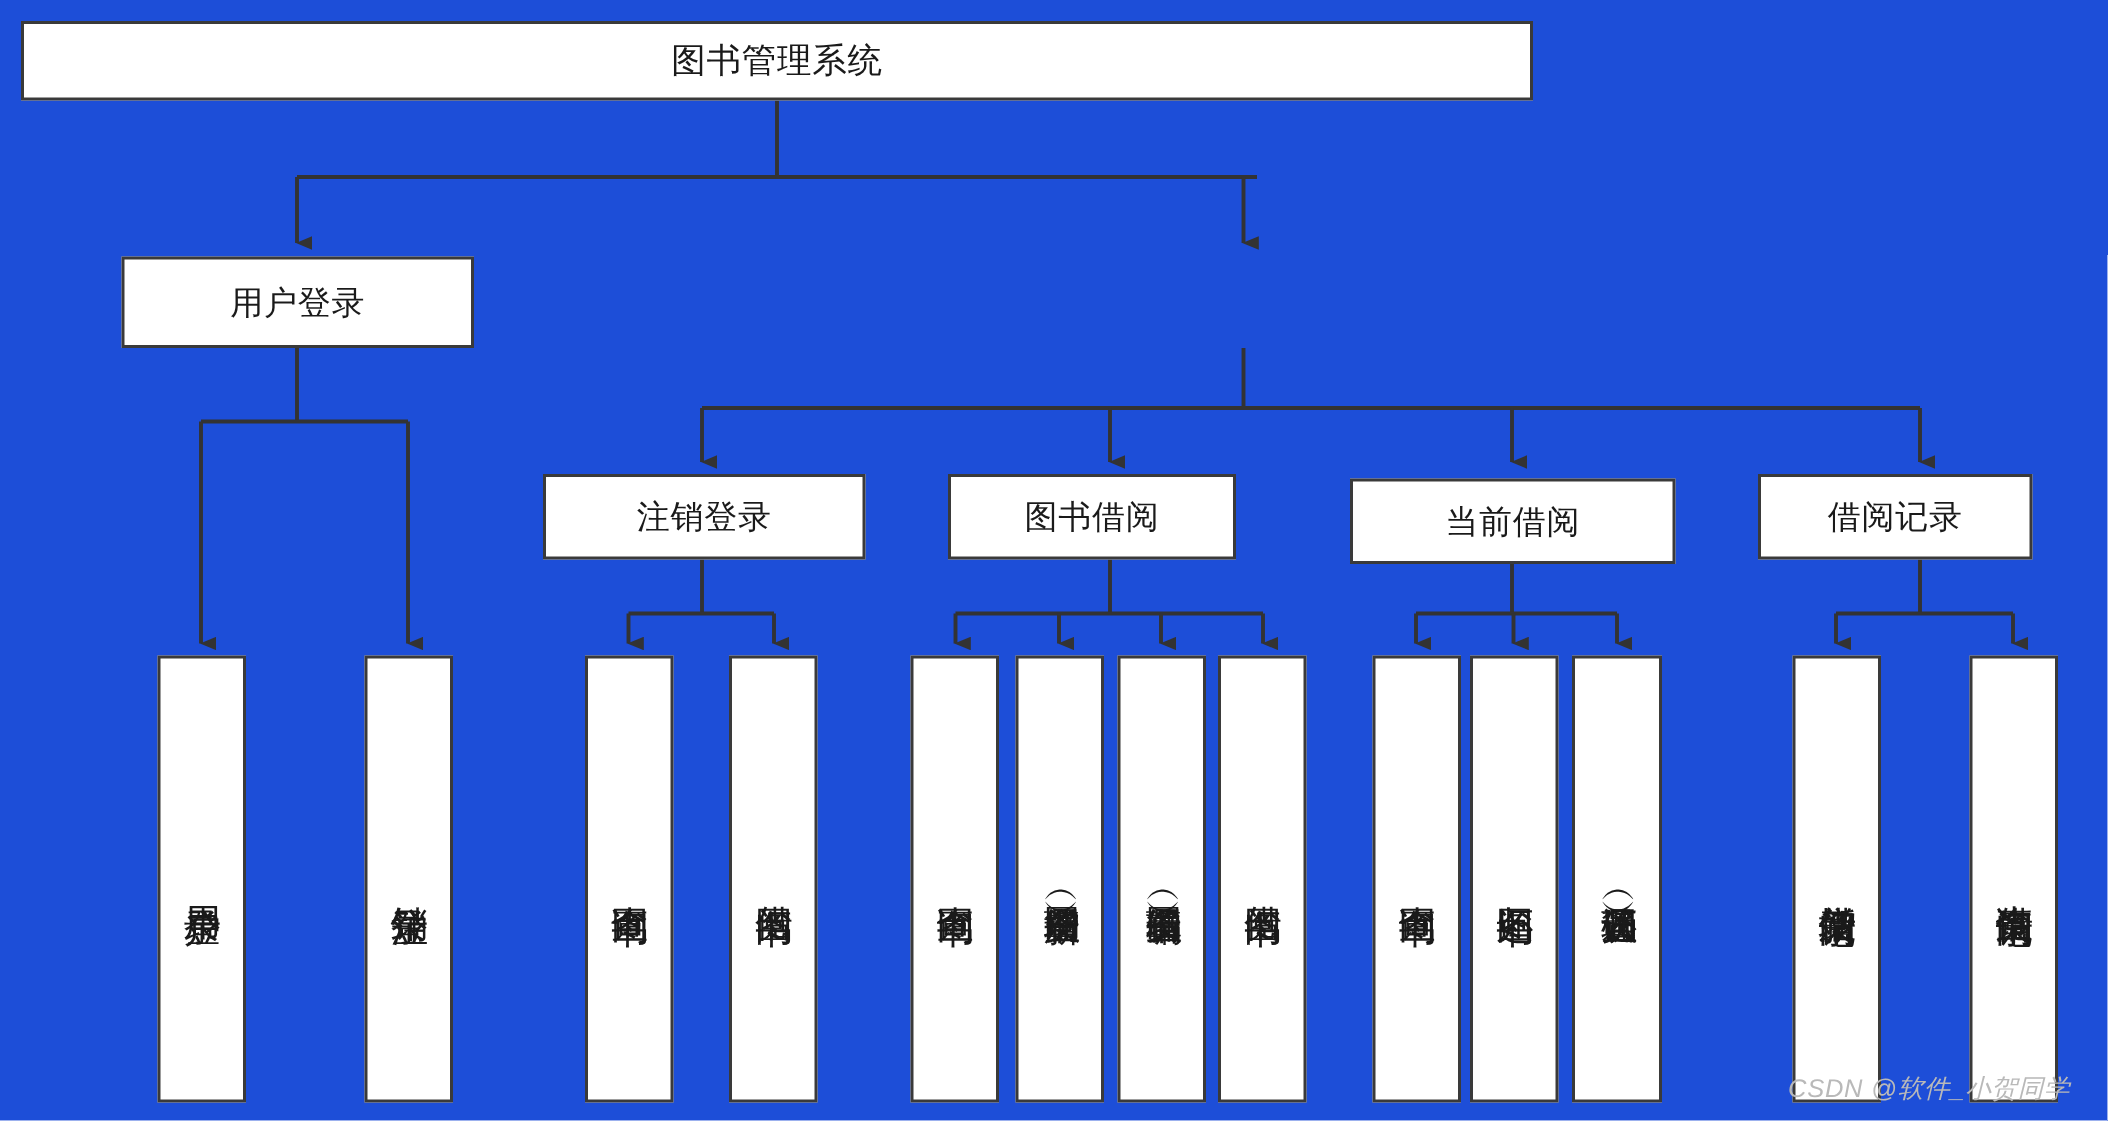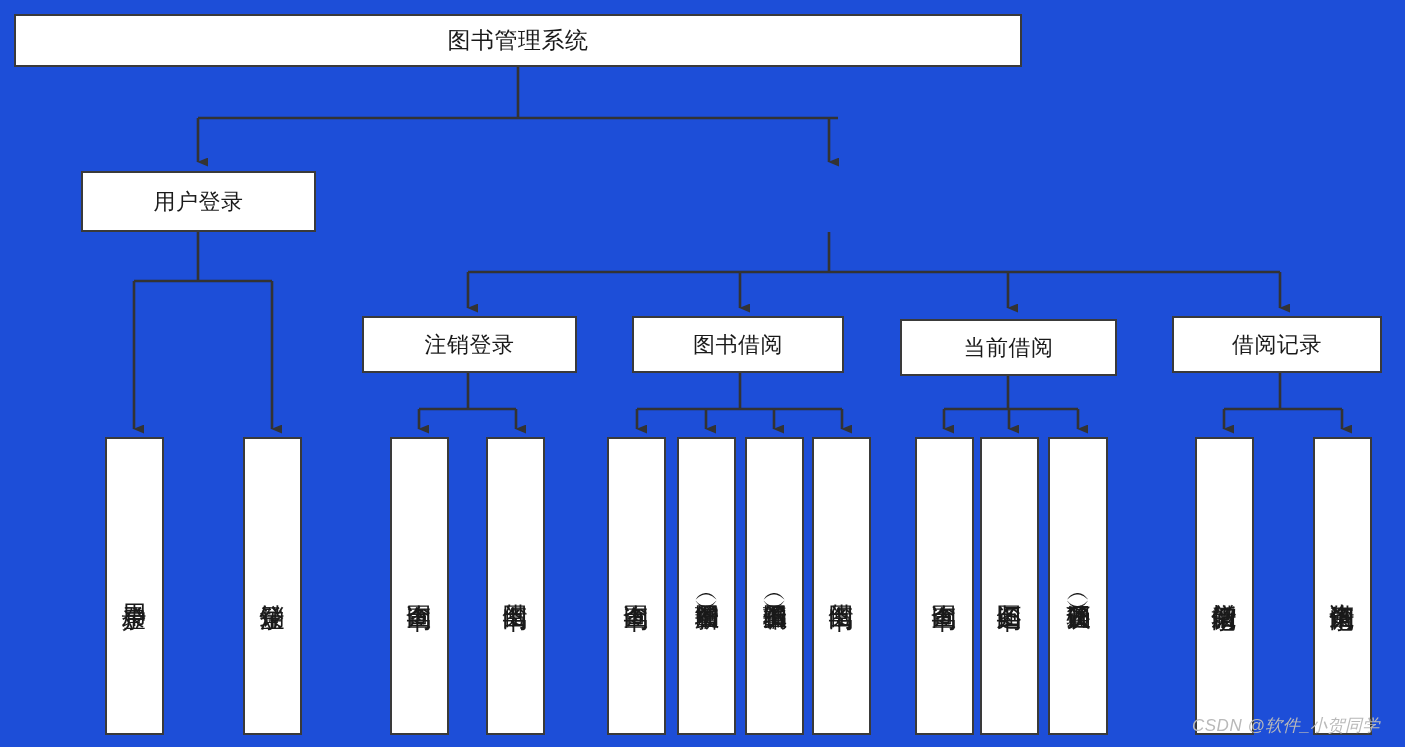--- a/index.html
+++ b/index.html
@@ -133,29 +133,29 @@
 
   <div class="node horiz" style="left:81px; top:171px; width:235px; height:61px;">
     <span class="node-label">用户登录</span>
   </div>
 
 
   <div class="node horiz" style="left:362px; top:316px; width:215px; height:57px;">
     <span class="node-label">注销登录</span>
   </div>
 
-  <div class="node horiz" style="left:632px; top:316px; width:212px; height:57px;">
+  <div class="node horiz" style="left:632px; top:316px; width:192px; height:57px;">
     <span class="node-label">图书借阅</span>
   </div>
 
   <div class="node horiz" style="left:900px; top:319px; width:217px; height:57px;">
     <span class="node-label">当前借阅</span>
   </div>
 
-  <div class="node horiz" style="left:1172px; top:316px; width:210px; height:57px;">
+  <div class="node horiz" style="left:1172px; top:316px; width:183px; height:57px;">
     <span class="node-label">借阅记录</span>
   </div>
 
   <div class="node vert" style="left:105px; top:437px; width:59px; height:298px;">
     <span class="node-label">用户登录</span>
   </div>
 
   <div class="node vert" style="left:243px; top:437px; width:59px; height:298px;">
     <span class="node-label">注销登录</span>
   </div>

